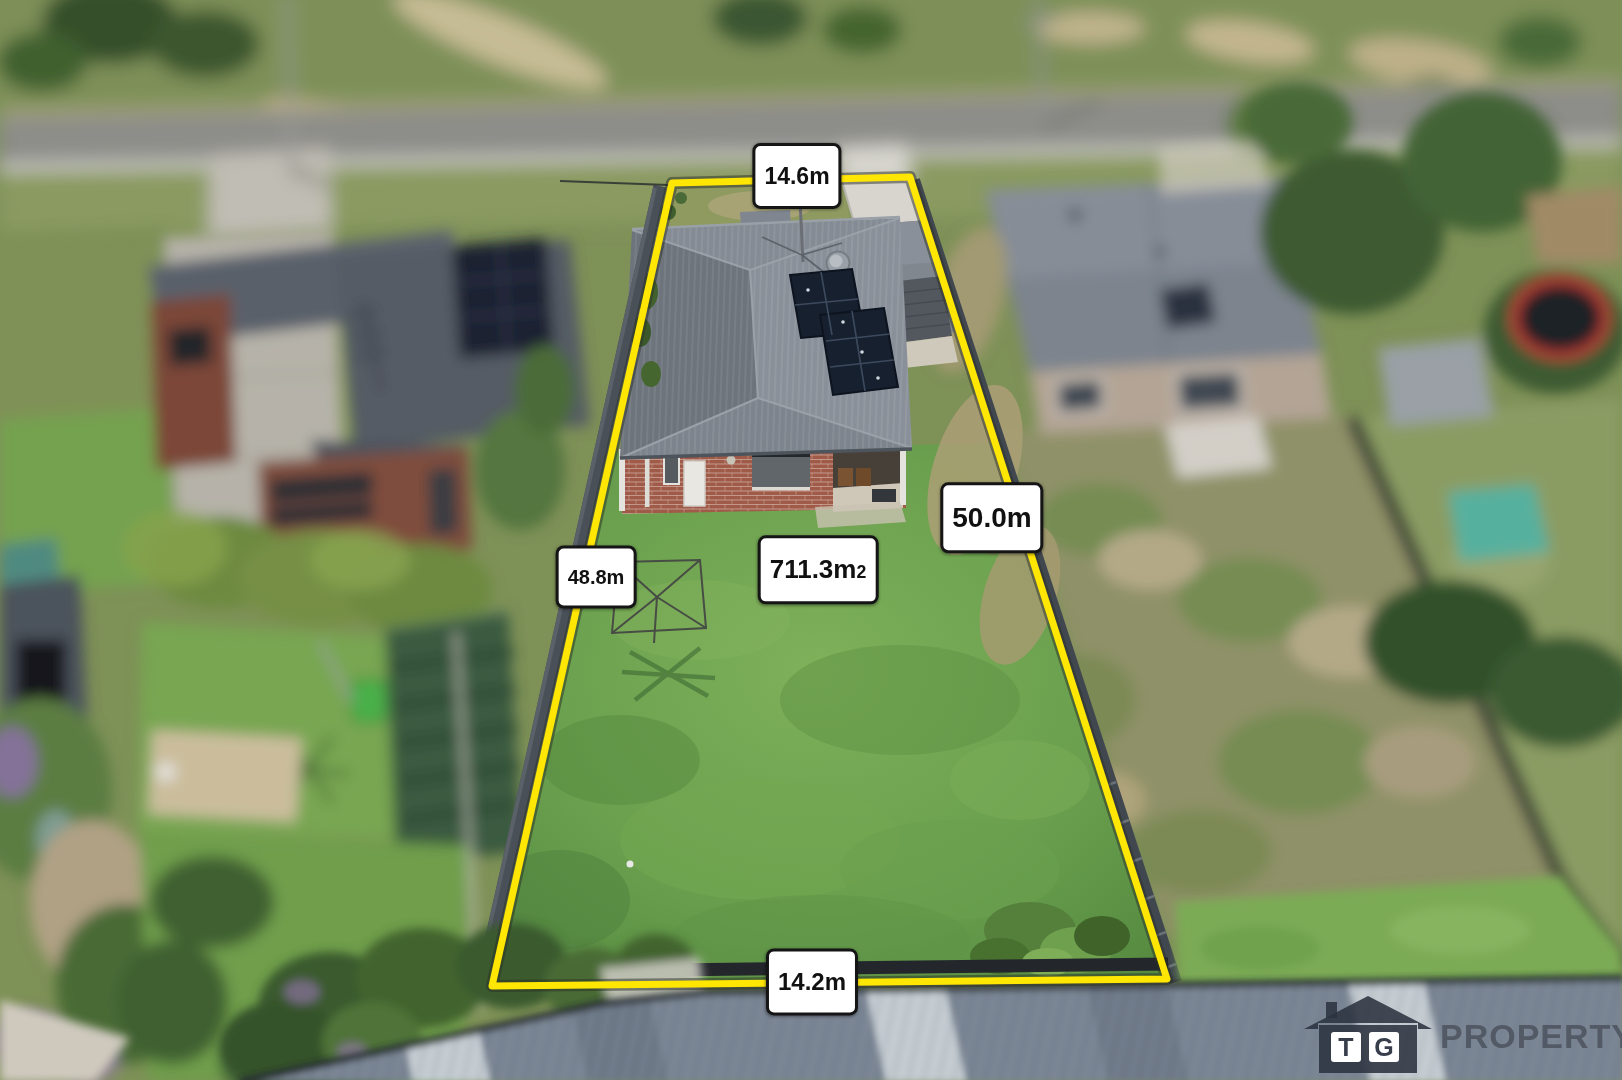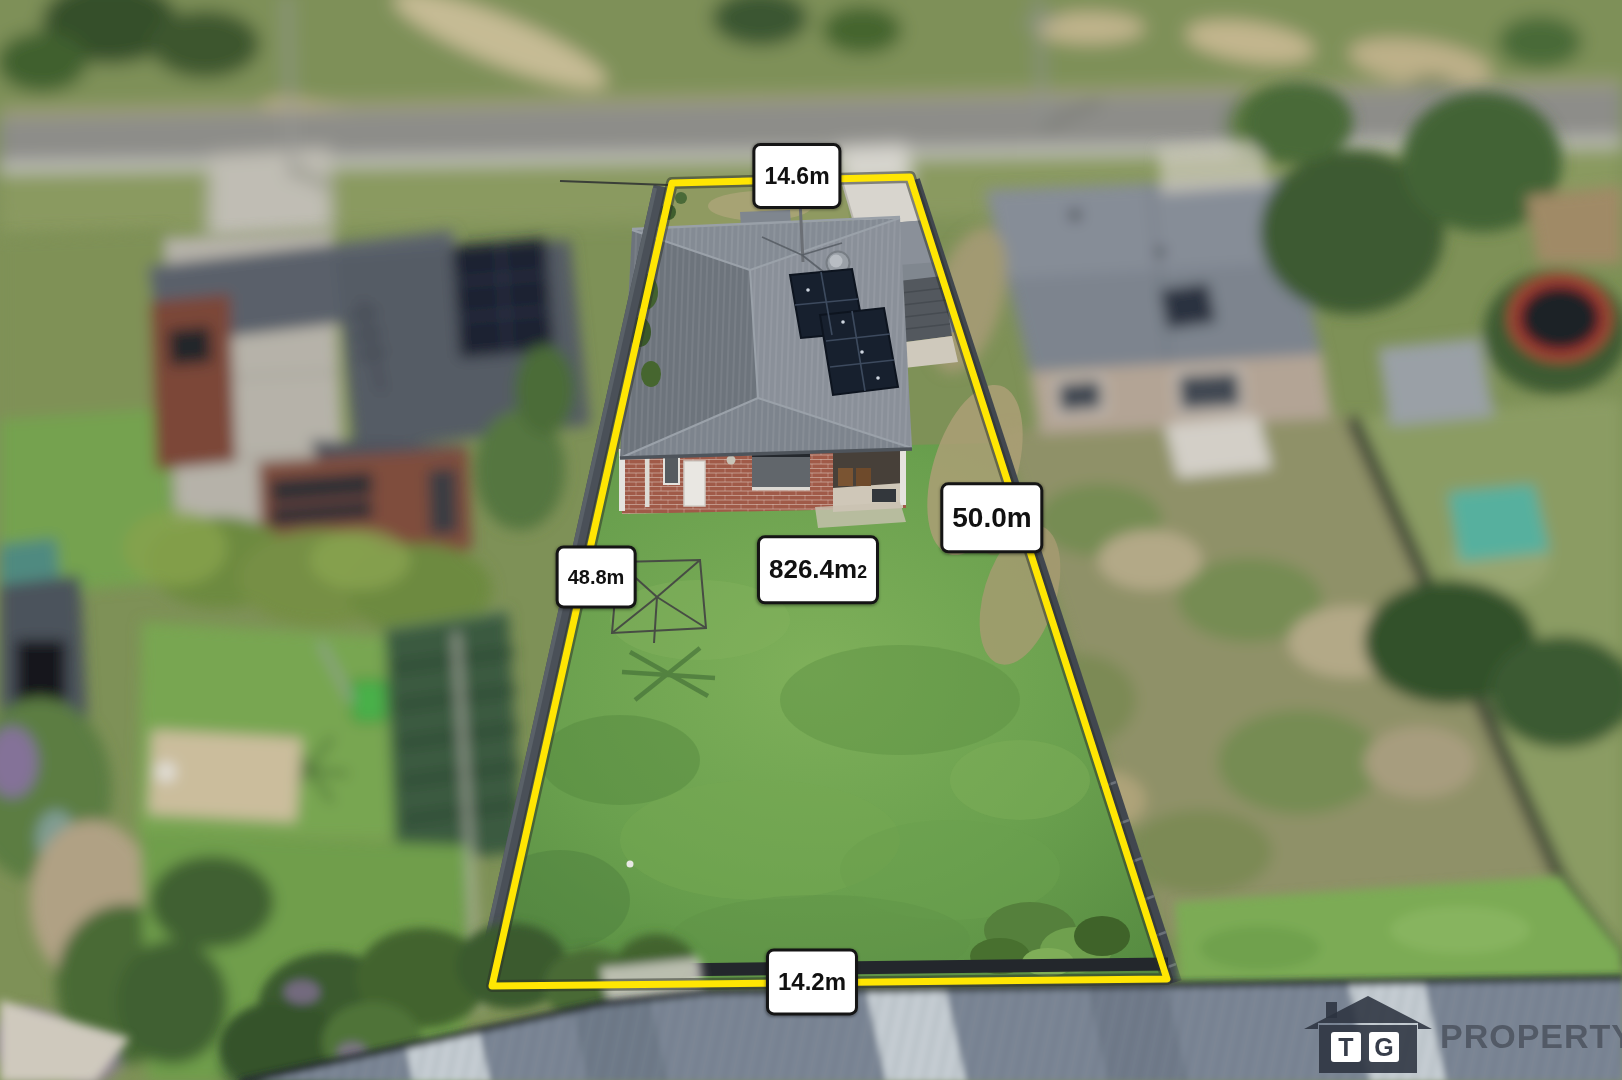--- a/index.html
+++ b/index.html
@@ -417,21 +417,21 @@
 
   <g>
     <polygon points="672,183 910,177 1167,979 492,986" fill="none" stroke="#2a2d26" stroke-width="12" stroke-linejoin="round" opacity="0.5"></polygon>
     <polygon points="672,183 910,177 1167,979 492,986" fill="none" stroke="#ffe603" stroke-width="7" stroke-linejoin="round"></polygon>
   </g>
 </svg>
 
 <div class="dim-label lbl-top">14.6m</div>
 <div class="dim-label lbl-left">48.8m</div>
 <div class="dim-label lbl-right">50.0m</div>
-<div class="dim-label lbl-area"><span>826.4m</span><span class="exp">2</span></div>
+<div class="dim-label lbl-area"><span>711.3m</span><span class="exp">2</span></div>
 <div class="dim-label lbl-bottom">14.2m</div>
 
 <div class="watermark">
   <svg class="wm-house" viewBox="0 0 128 80">
     <g fill="rgba(44,51,64,0.88)">
       <polygon points="64,0 128,33 114,33 114,27 14,27 14,33 0,33"></polygon>
       <rect x="22" y="6" width="11" height="16"></rect>
       <rect x="15" y="29" width="98" height="48"></rect>
     </g>
     <rect x="27" y="36" width="30" height="30" rx="3" fill="#ffffff"></rect>

